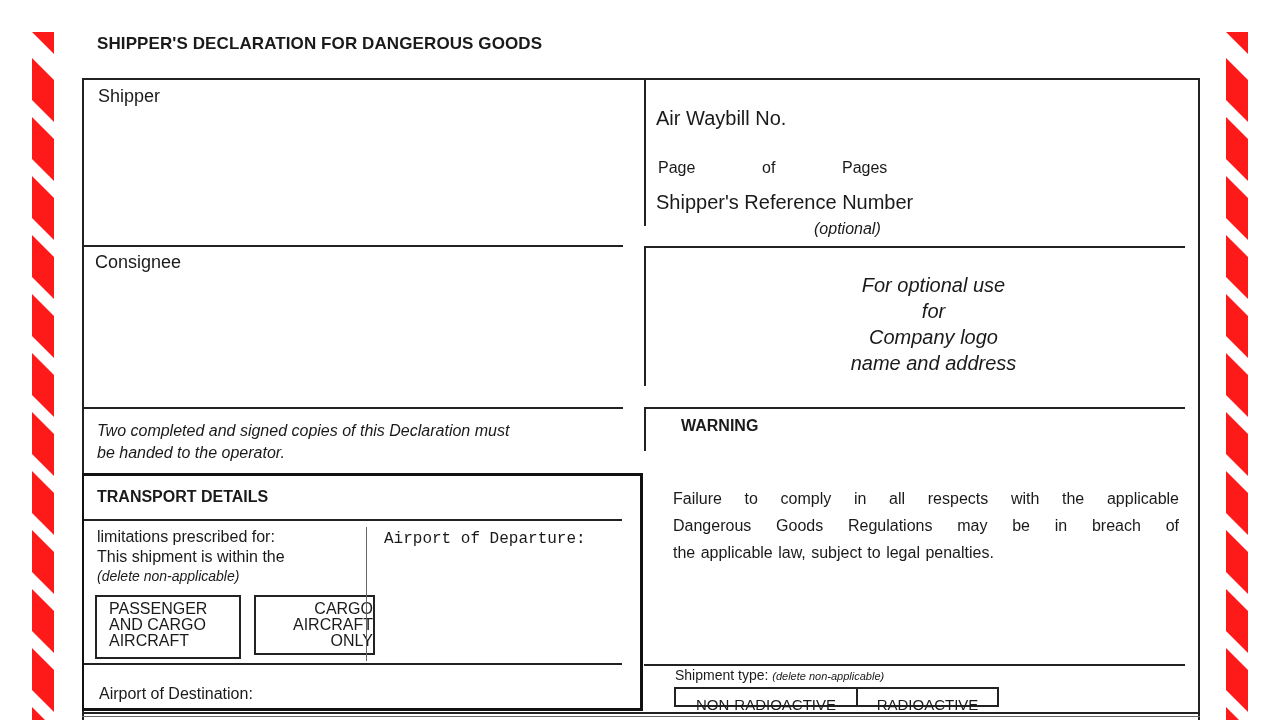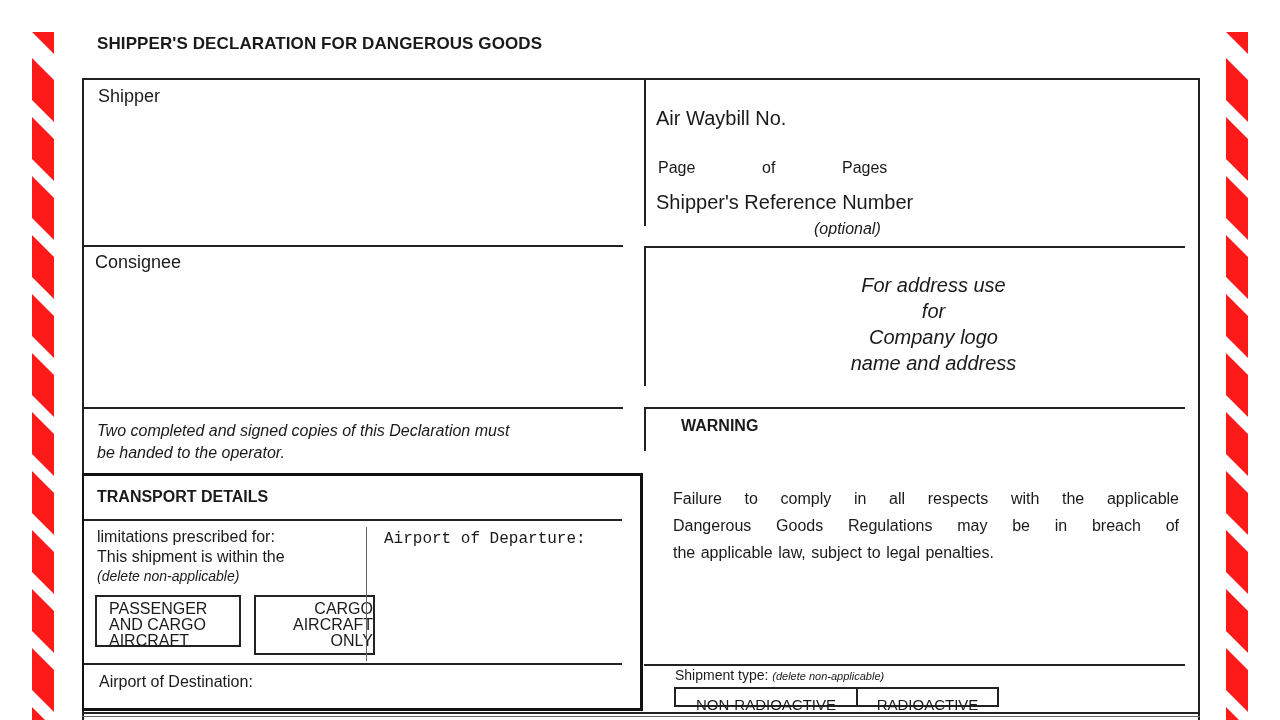--- a/index.html
+++ b/index.html
@@ -88,21 +88,21 @@
 </div>
 
 <div class="hline" style="left:82px; top:245px; width:541px;"></div>
 <div class="abs" style="left:84px; top:247px; width:540px; height:158px;">
   <div class="label f18" style="left:11px; top:5px;">Consignee</div>
 </div>
 
 <div class="hline" style="left:644px; top:246px; width:541px;"></div>
 <div class="vline" style="left:644px; top:246px; height:140px;"></div>
 <div class="abs it f20" style="left:646px; top:272px; width:575px; text-align:center; line-height:26px;">
-  <div>For address use</div>
+  <div>For optional use</div>
   <div>for</div>
   <div>Company logo</div>
   <div>name and address</div>
 </div>
 
 <div class="hline" style="left:82px; top:407px; width:541px;"></div>
 <div class="abs it f16" style="left:97px; top:420px; line-height:22px;">
   <div>Two completed and signed copies of this Declaration must</div>
   <div>be handed to the operator.</div>
 </div>
@@ -119,39 +119,39 @@
 <div class="abs" style="left:82px; top:473px; width:561px; height:238px; border:2px solid #111; box-sizing:border-box; border-width:3px 3px 3px 2px;"></div>
 <div class="label bold f16" style="left:97px; top:488px;">TRANSPORT DETAILS</div>
 <div class="hline" style="left:84px; top:519px; width:538px;"></div>
 
 <div class="abs f16" style="left:97px; top:527px; line-height:20px;">
   <div>limitations prescribed for:</div>
   <div>This shipment is within the</div>
   <div class="it" style="font-size:14px; line-height:18px;">(delete non-applicable)</div>
 </div>
 
-<div class="box-cell" style="left:95px; top:595px; width:146px; height:52px;">
+<div class="box-cell" style="left:95px; top:595px; width:146px; height:64px;">
   <div>PASSENGER</div>
   <div>AND CARGO</div>
   <div>AIRCRAFT</div>
 </div>
 <div class="box-cell" style="left:254px; top:595px; width:121px; height:60px;text-align:right;">
   <div>CARGO</div>
   <div>AIRCRAFT</div>
   <div>ONLY</div>
 </div>
 
 <div class="vline" style="left:366px; top:527px; height:134px; border-left-width:1px; border-color:#666;"></div>
 <div class="abs" style="left:368px; top:521px; width:254px; height:140px;">
   <div class="label f16" style="left:16px; top:9px;font-family:Liberation Mono, monospace;">Airport of Departure:</div>
 </div>
 
 <div class="hline" style="left:84px; top:663px; width:538px;"></div>
 <div class="abs" style="left:84px; top:665px; width:556px; height:44px;">
-  <div class="label f16" style="left:15px; top:8px;">Airport of Destination:</div>
+  <div class="label f16" style="left:15px; top:20px;">Airport of Destination:</div>
 </div>
 
 <div class="hline" style="left:644px; top:664px; width:541px;"></div>
 <div class="label" style="left:675px; top:667px; font-size:14px;">
   <span>Shipment type:</span>
   <span class="it" style="font-size:11px;">(delete non-applicable)</span>
 </div>
 <div class="rad-cell" style="left:674px; top:687px; width:184px; height:20px;">NON-RADIOACTIVE</div>
 <div class="rad-cell" style="left:856px; top:687px; width:143px; height:20px;">RADIOACTIVE</div>
 

